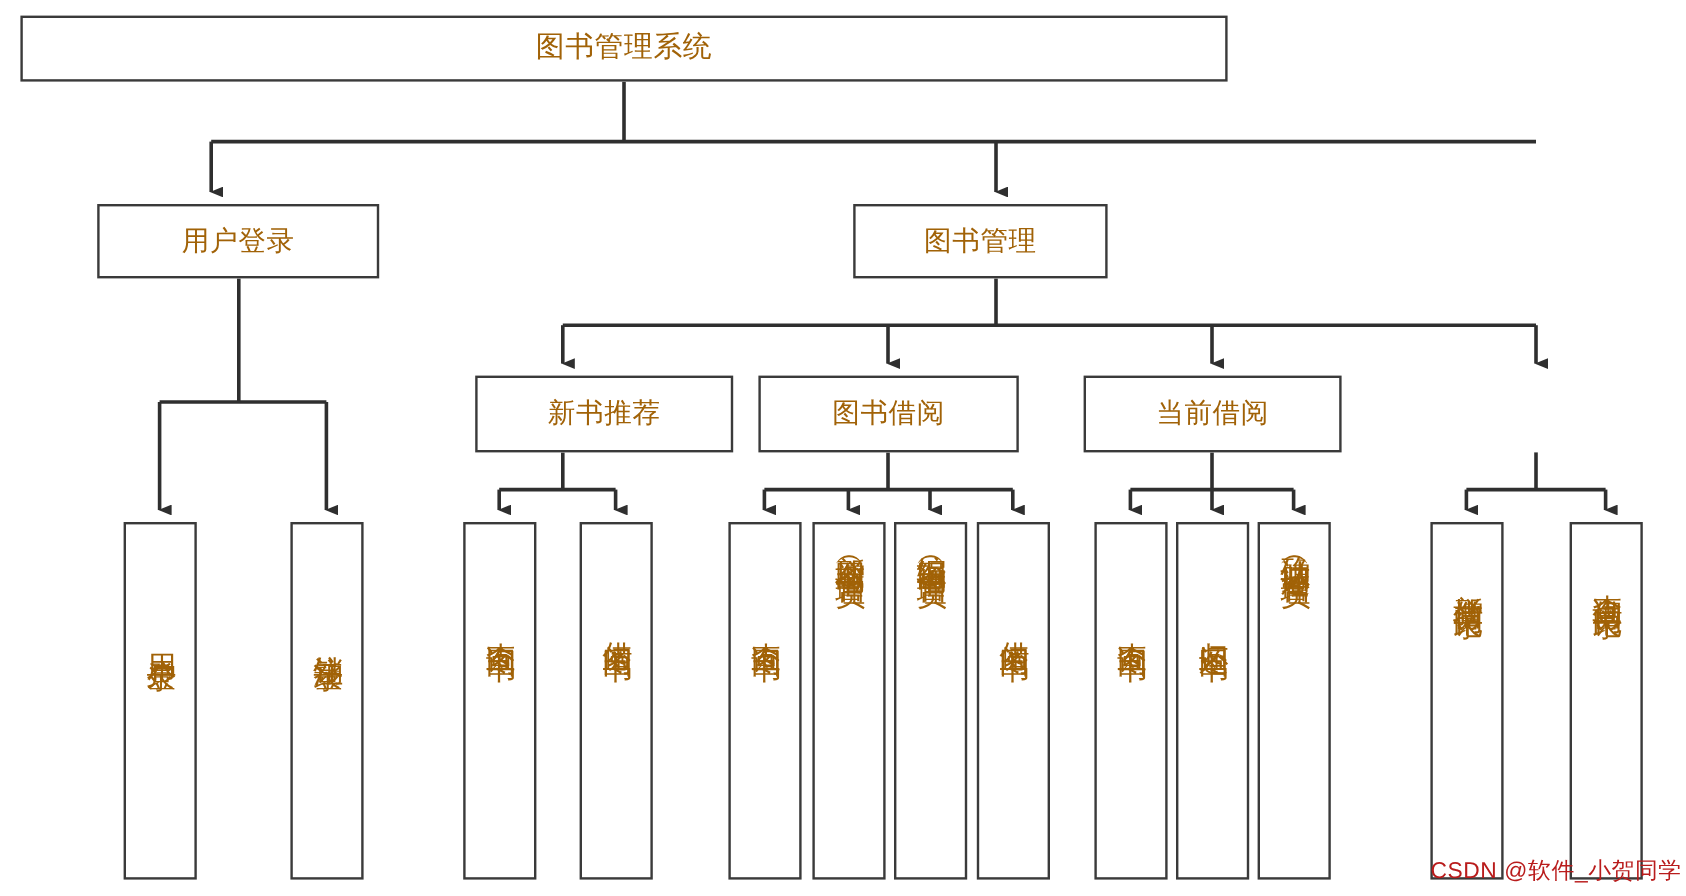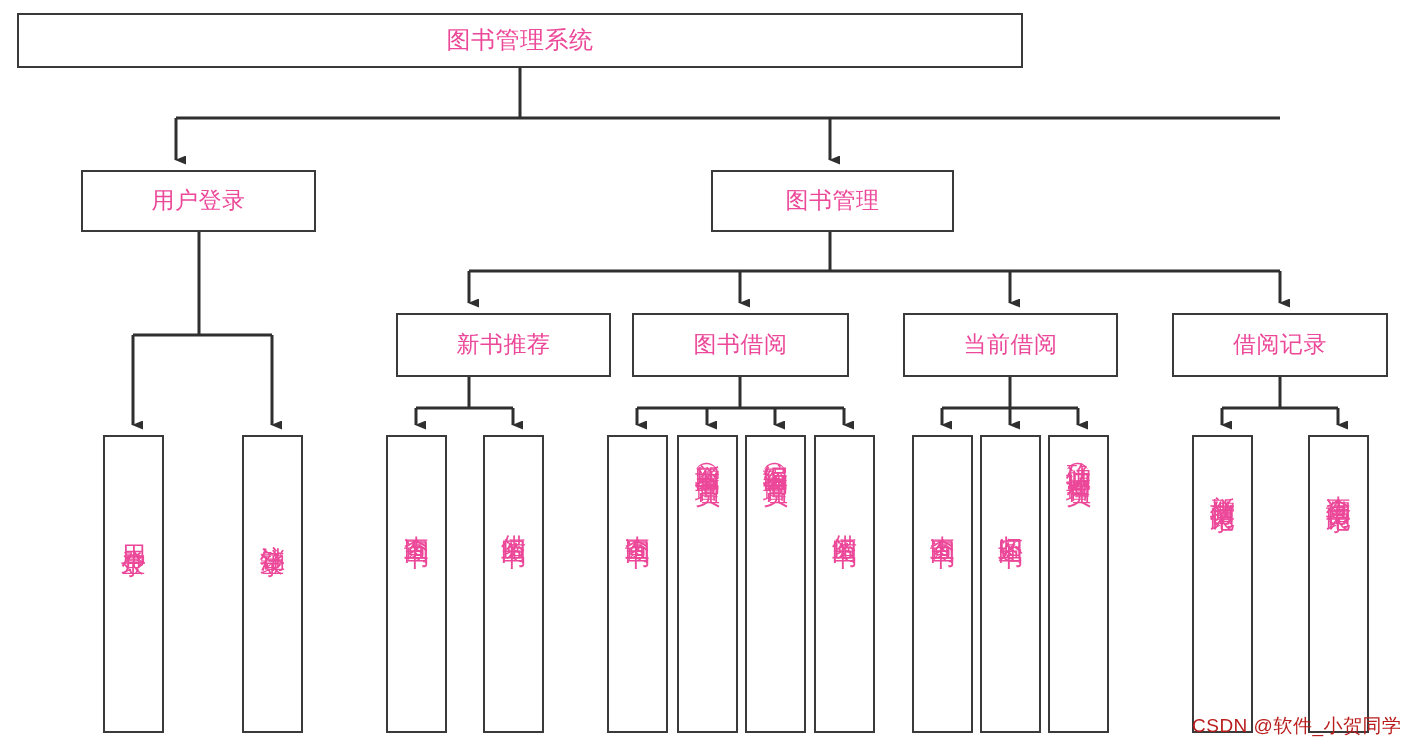--- a/index.html
+++ b/index.html
@@ -30,21 +30,21 @@
     position: absolute;
     box-sizing: border-box;
     background: #ffffff;
     border: 2px solid #3a3a3a;
     display: flex;
     align-items: center;
     justify-content: center;
     z-index: 2;
   }
   .node .node-label {
-    color: #ec4899;
+    color: #a16207;
     line-height: 1.12;
     letter-spacing: 0.5px;
     white-space: nowrap;
   }
   .node.horiz .node-label {
     font-size: 23px;
   }
   .node.root .node-label {
     font-size: 24px;
   }
@@ -124,35 +124,32 @@
     </g>
   </svg>
 
   <div class="node root horiz" style="left:17px; top:13px; width:1006px; height:55px;">
     <span class="node-label">图书管理系统</span>
   </div>
 
   <div class="node horiz" style="left:81px; top:170px; width:235px; height:62px;">
     <span class="node-label">用户登录</span>
   </div>
-  <div class="node horiz" style="left:711px; top:170px; width:243px; height:62px;">
+  <div class="node horiz" style="left:711px; top:170px; width:212px; height:62px;">
     <span class="node-label">图书管理</span>
   </div>
 
   <div class="node horiz" style="left:362px; top:313px; width:215px; height:64px;margin-left:34px;">
     <span class="node-label">新书推荐</span>
   </div>
   <div class="node horiz" style="left:632px; top:313px; width:217px; height:64px;">
     <span class="node-label">图书借阅</span>
   </div>
   <div class="node horiz" style="left:903px; top:313px; width:215px; height:64px;">
     <span class="node-label">当前借阅</span>
-  </div>
-  <div class="node horiz" style="left:1172px; top:313px; width:216px; height:64px;">
-    <span class="node-label">借阅记录</span>
   </div>
 
   <div class="node vert" style="left:103px; top:435px; width:61px; height:298px; padding-top:88px;">
     <span class="node-label">用户登录</span>
   </div>
   <div class="node vert" style="left:242px; top:435px; width:61px; height:298px; padding-top:88px;">
     <span class="node-label">注销登录</span>
   </div>
 
   <div class="node vert" style="left:386px; top:435px; width:61px; height:298px; padding-top:78px;">

